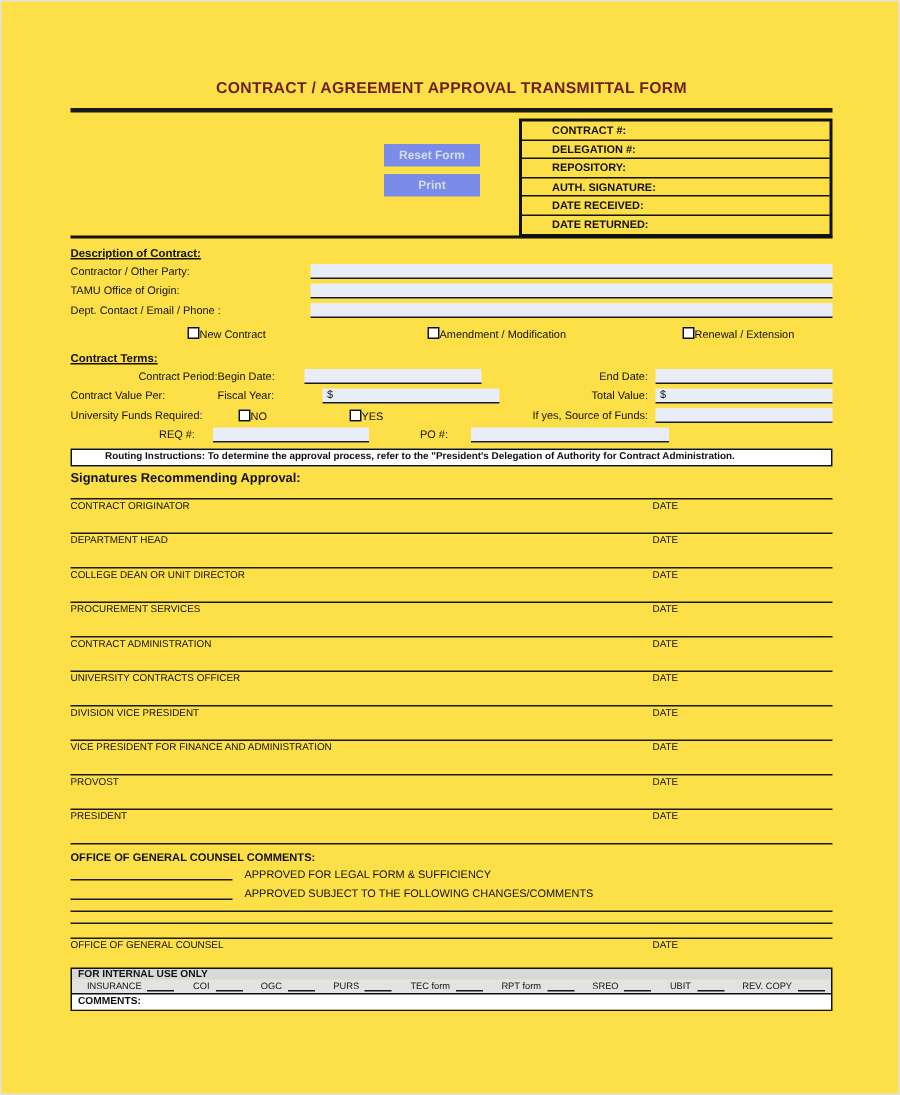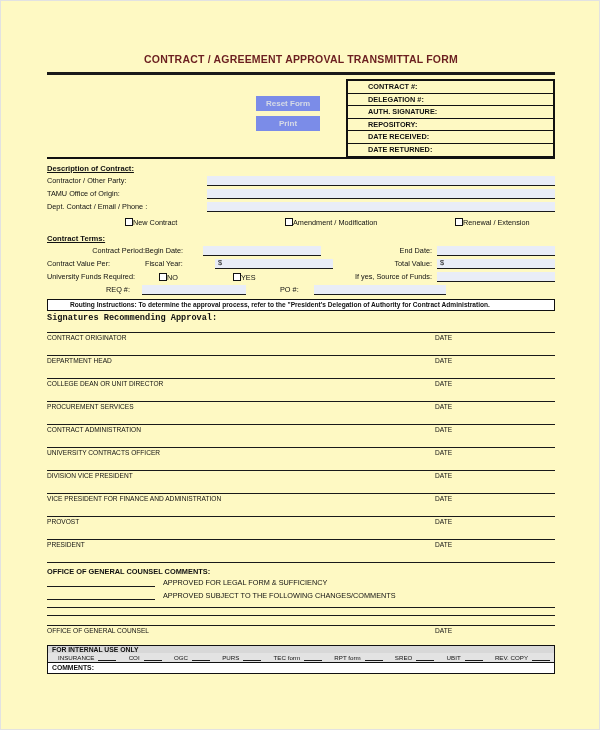--- a/index.html
+++ b/index.html
@@ -13,21 +13,21 @@
     font-family: "Liberation Sans", sans-serif;
     color: #111111;
     overflow: hidden;
   }
   .page {
     position: relative;
     width: 600px;
     height: 730px;
     box-sizing: border-box;
     border: 1px solid #e2e2e2;
-    background: #fef9c3;
+    background: #fde047;
   }
   .inner {
     position: absolute;
     left: 46px;
     top: 0;
     width: 508px;
   }
 
   
   .title {
@@ -141,21 +141,20 @@
     padding: 1px 0 1px 22px;
     margin-top: 4px;
     background: #ffffff;
     line-height: 1.25;
   }
   .sig-head {
     font-size: 8.6px;
     font-weight: bold;
     margin-top: 2px;
     margin-bottom: 9px;
-    font-family: Liberation Mono, monospace;
   }
 
   
   .sig {
     border-top: 1.3px solid #1a1a1a;
     display: flex;
     height: 21px;
     padding-top: 1px;
   }
   .sig-name {
@@ -239,25 +238,25 @@
       <div class="hbox">
         <div class="hrow">
           <span class="hlabel">CONTRACT #:</span>
           <span class="hfill"></span>
         </div>
         <div class="hrow">
           <span class="hlabel">DELEGATION #:</span>
           <span class="hfill"></span>
         </div>
         <div class="hrow">
+          <span class="hlabel">REPOSITORY:</span>
+          <span class="hfill"></span>
+        </div>
+        <div class="hrow">
           <span class="hlabel">AUTH. SIGNATURE:</span>
-          <span class="hfill"></span>
-        </div>
-        <div class="hrow">
-          <span class="hlabel">REPOSITORY:</span>
           <span class="hfill"></span>
         </div>
         <div class="hrow">
           <span class="hlabel">DATE RECEIVED:</span>
           <span class="hfill"></span>
         </div>
         <div class="hrow">
           <span class="hlabel">DATE RETURNED:</span>
           <span class="hfill"></span>
         </div>

